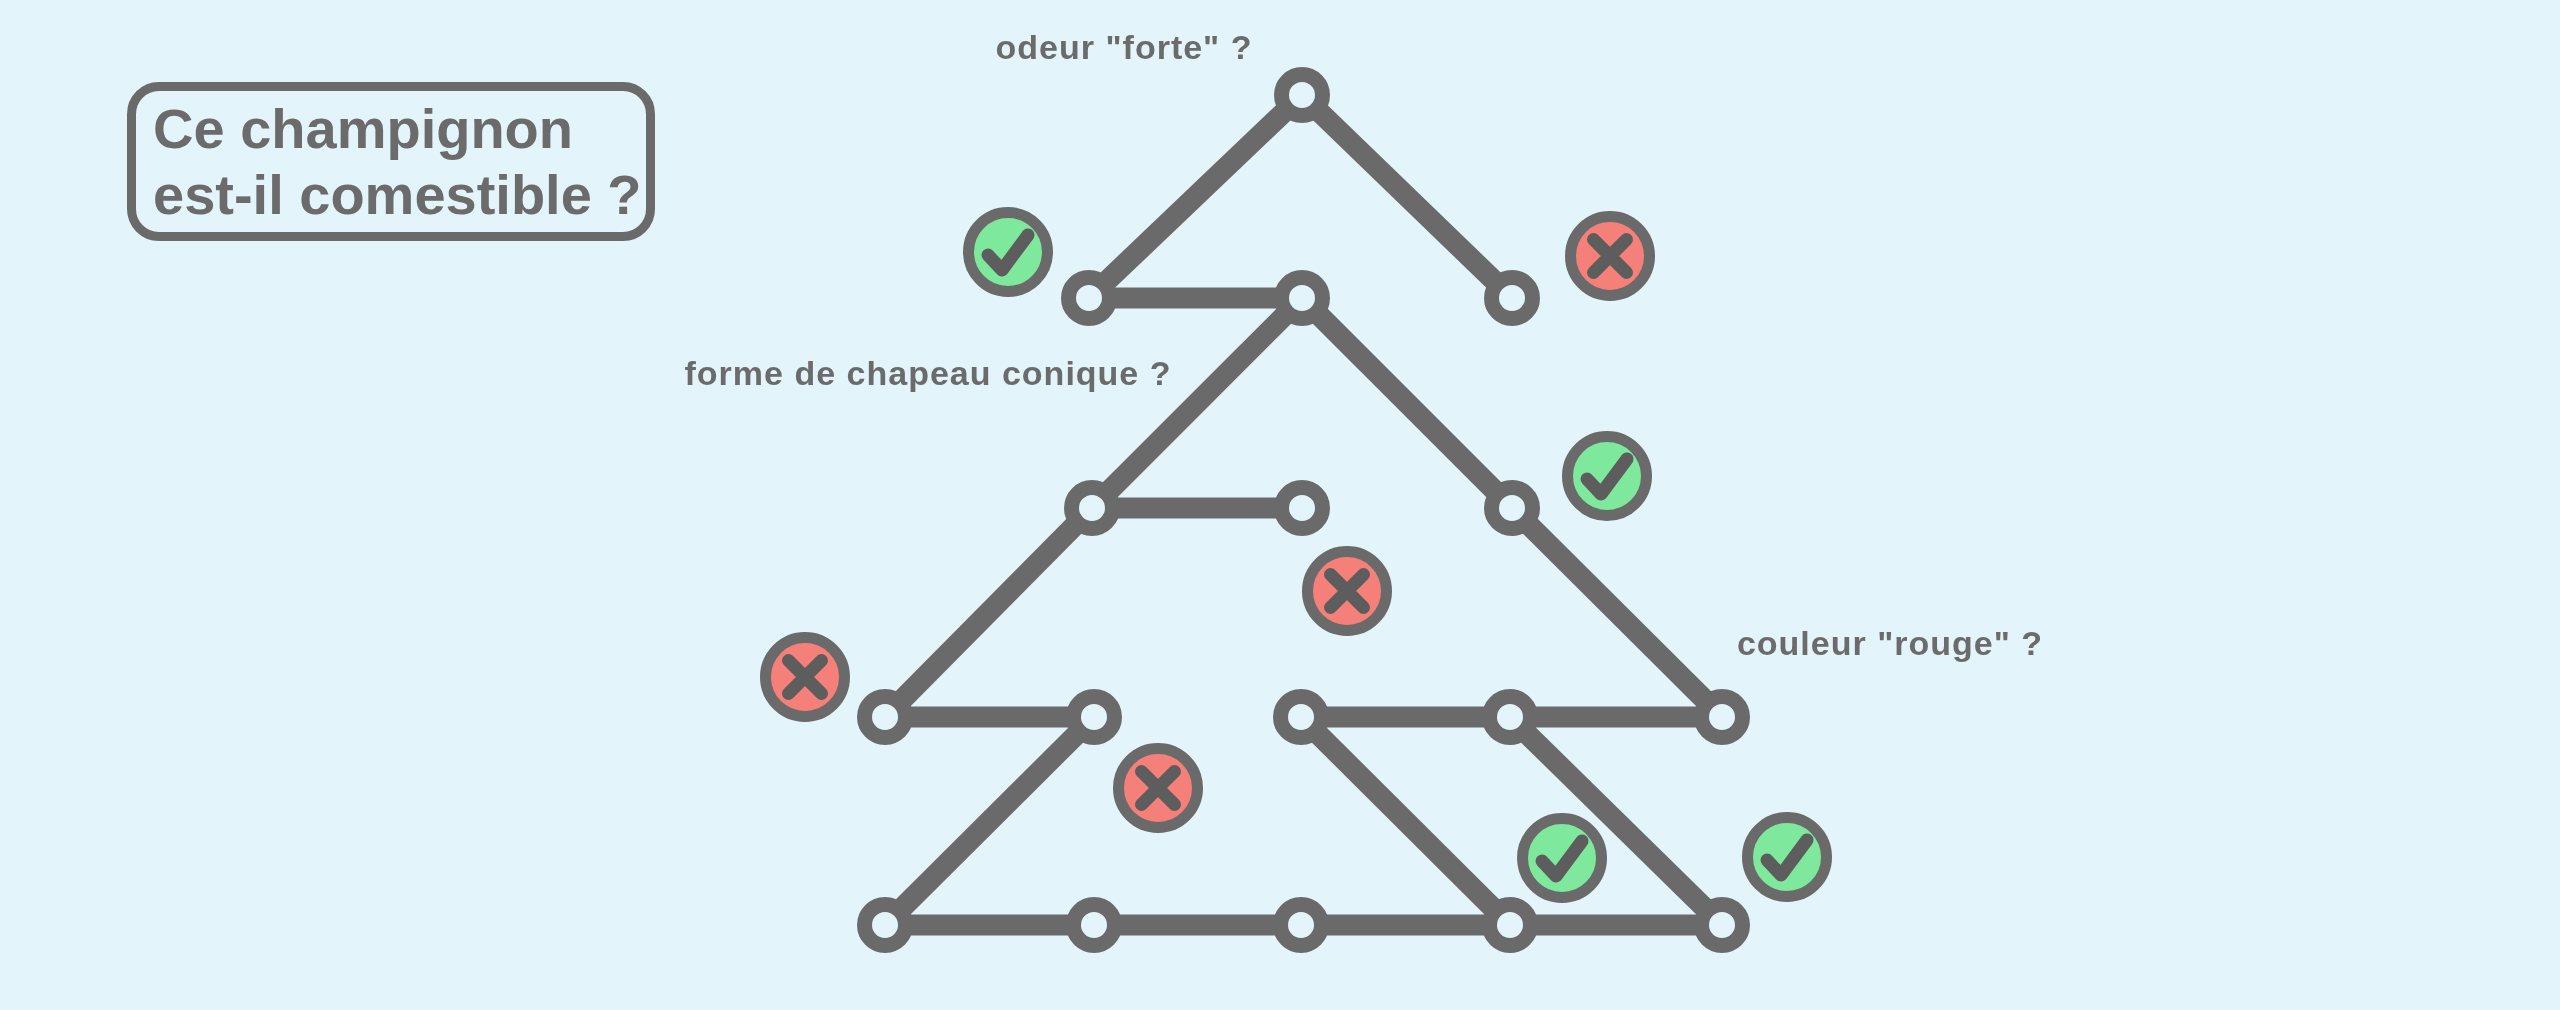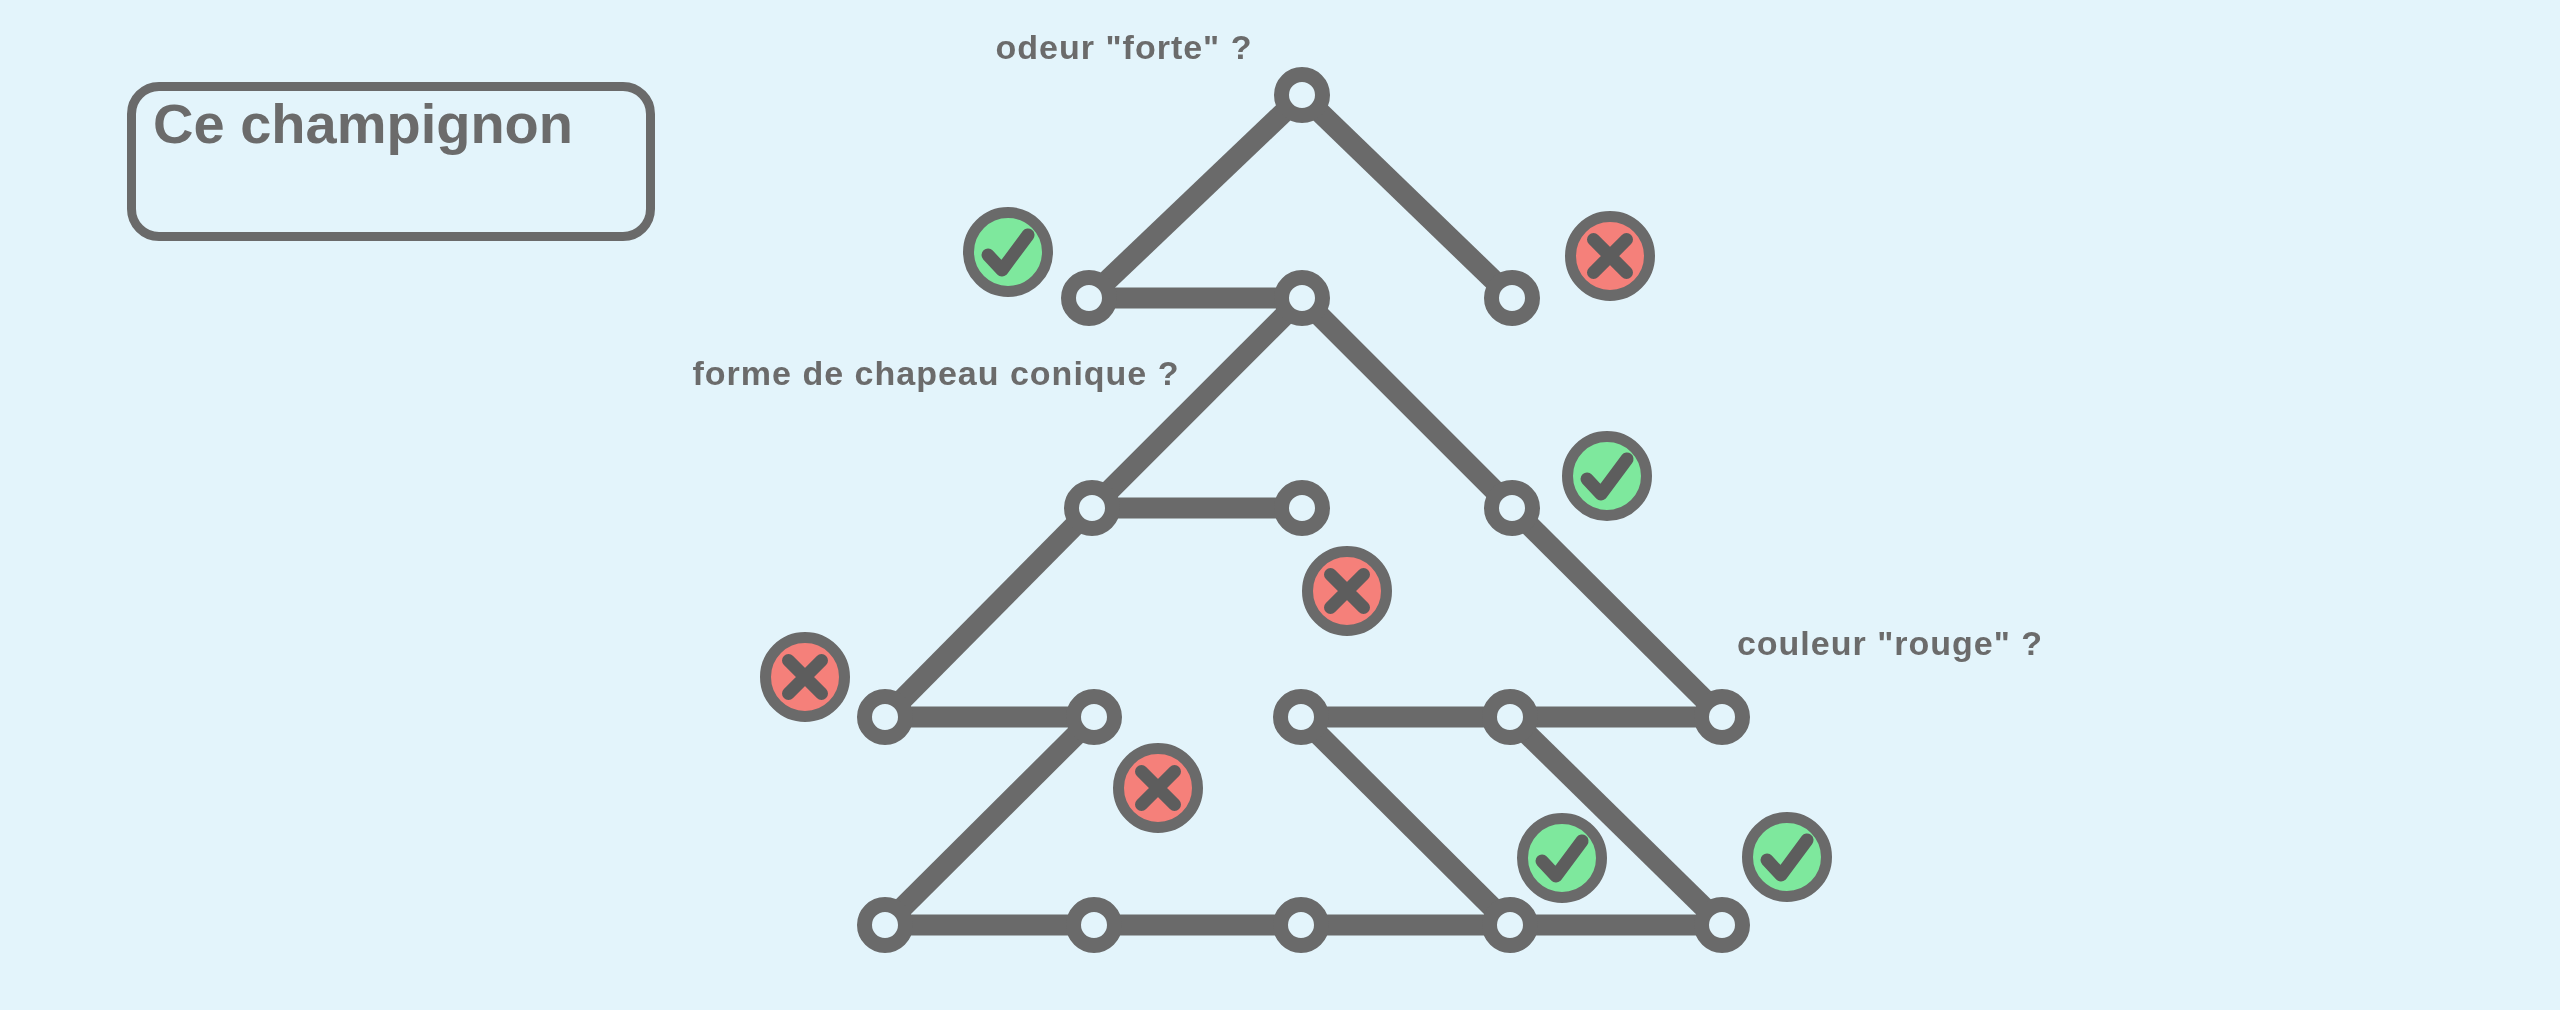--- a/index.html
+++ b/index.html
@@ -12,29 +12,29 @@
   .tree-svg{position:absolute;left:0;top:0;}
   .edge{stroke:var(--c-line);stroke-width:21;}
   .node{fill:var(--c-node_hole);stroke:var(--c-line);stroke-width:15;}
   .badge-bg{stroke:var(--c-badge_border);stroke-width:11;}
   .badge-yes .badge-bg{fill:var(--c-green);}
   .badge-no .badge-bg{fill:var(--c-red);}
   .glyph{fill:none;stroke:var(--c-glyph);stroke-width:13;stroke-linecap:round;stroke-linejoin:round;}
   .title-box{
     position:absolute;left:127px;top:82px;width:528px;height:159px;box-sizing:border-box;
     border:9px solid var(--c-line);border-radius:32px;
-    display:flex;flex-direction:column;padding-left:17px;
+    display:flex;flex-direction:column;justify-content:center;padding-left:17px;
     font-weight:bold;font-size:56px;line-height:66px;color:var(--c-text);letter-spacing:0px;
   }
   .q-label{
     position:absolute;transform:translate(-50%,-50%);white-space:nowrap;
     font-weight:bold;font-size:34px;color:var(--c-text);letter-spacing:1px;
   }
   #q-odor{left:1124px;top:47px;}
-  #q-cap{left:928px;top:373px;margin-left:8px;}
+  #q-cap{left:928px;top:373px;}
   #q-spots{left:1843px;top:404px;}
   #q-color{left:1890px;top:643px;}
 </style>
 </head>
 <body>
 
 <div class="stage">
 
   <svg class="tree-svg" width="2560" height="1010" viewBox="0 0 2560 1010">
     <g>
@@ -105,19 +105,20 @@
       </g>
       <g class="badge-yes" transform="translate(1787,857)">
         <circle class="badge-bg" r="39.5"></circle>
         <path class="glyph" d="M -20 3 L -6 18 L 20 -17"></path>
       </g>
     </g>
   </svg>
 
   <div class="title-box">
     <div>Ce champignon</div>
+    <div>est-il comestible ?</div>
   </div>
 
   <div class="q-label" id="q-odor">odeur "forte" ?</div>
   <div class="q-label" id="q-cap">forme de chapeau conique ?</div>
   <div class="q-label" id="q-color">couleur "rouge" ?</div>
 
 </div>
 
 </body></html>

